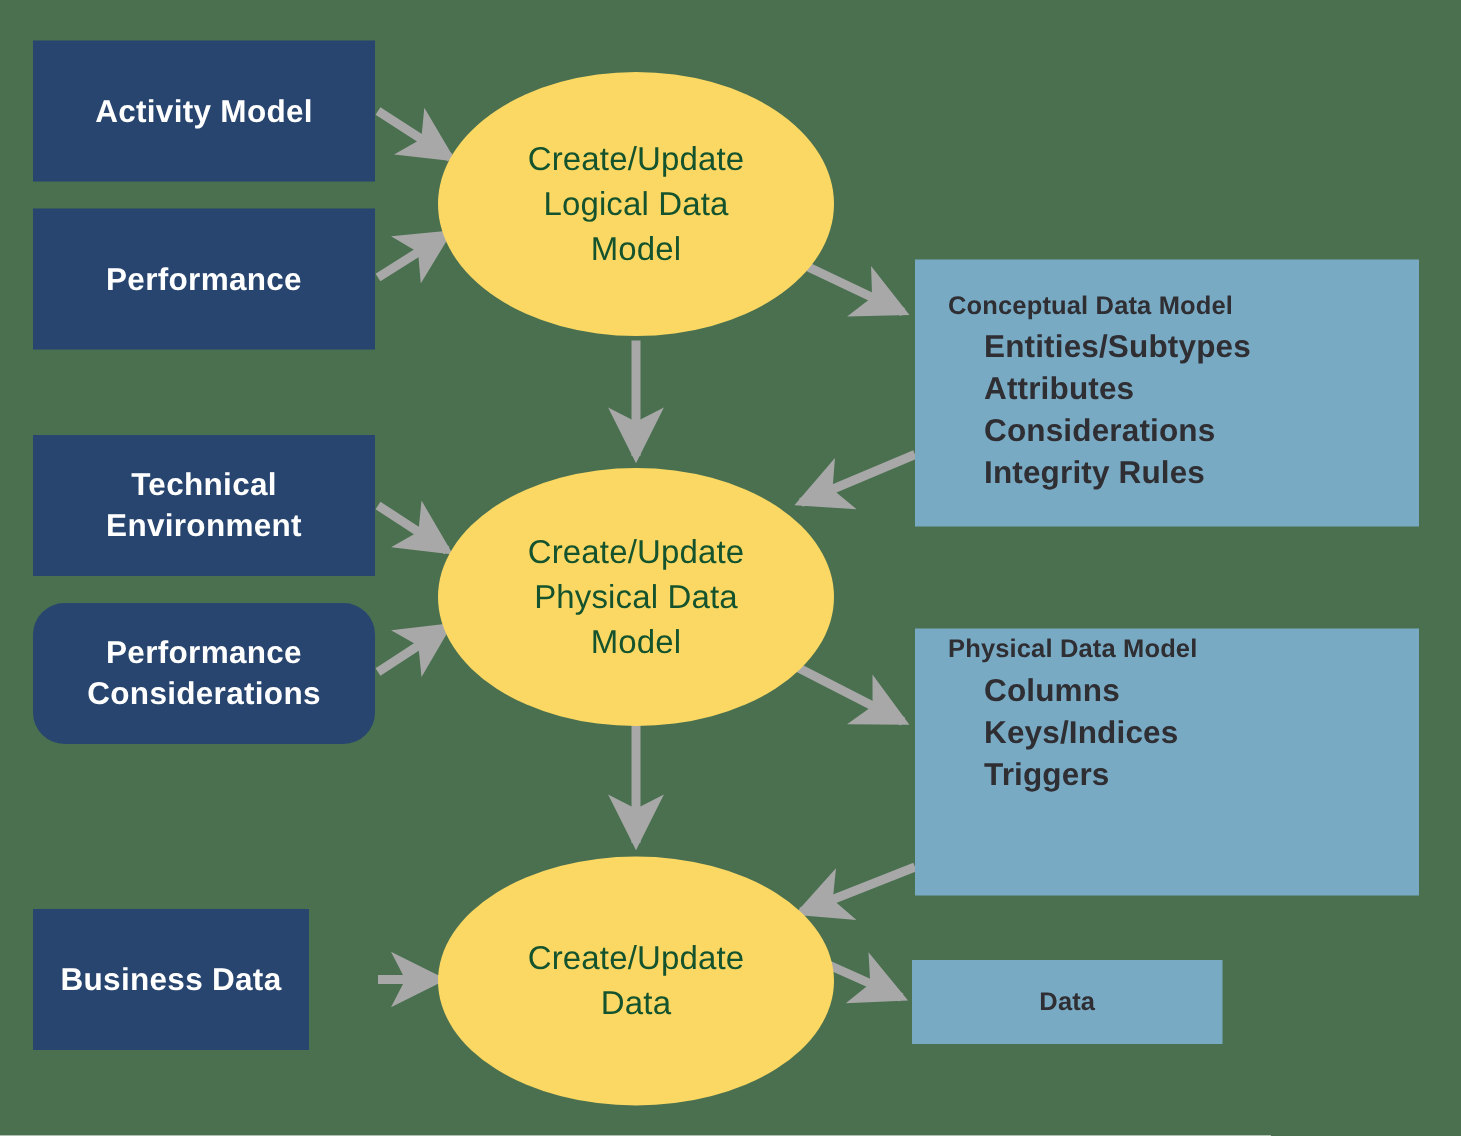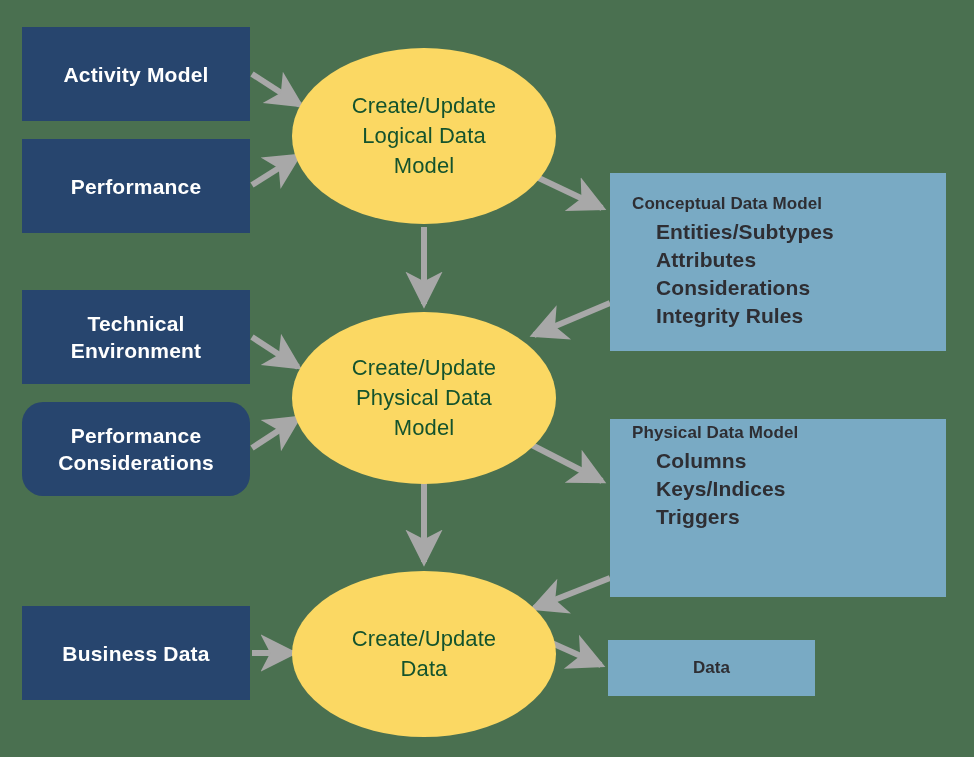--- a/index.html
+++ b/index.html
@@ -135,21 +135,21 @@
   <div class="node box-input" style="left:22px; top:290px; width:228px; height:94px;">
     <span>Technical</span>
     <span>Environment</span>
   </div>
 
   <div class="node box-input" style="left:22px; top:402px; width:228px; height:94px;border-radius:21px;">
     <span>Performance</span>
     <span>Considerations</span>
   </div>
 
-  <div class="node box-input" style="left:22px; top:606px; width:228px; height:94px;">
+  <div class="node box-input" style="left:22px; top:606px; width:184px; height:94px;">
     <span>Business Data</span>
   </div>
 
   <div class="node ellipse" style="left:292px; top:48px; width:264px; height:176px;">
     <div class="etext">
       <span class="line-break">Create/Update</span>
       <span class="line-break">Logical Data</span>
       <span class="line-break">Model</span>
     </div>
   </div>

